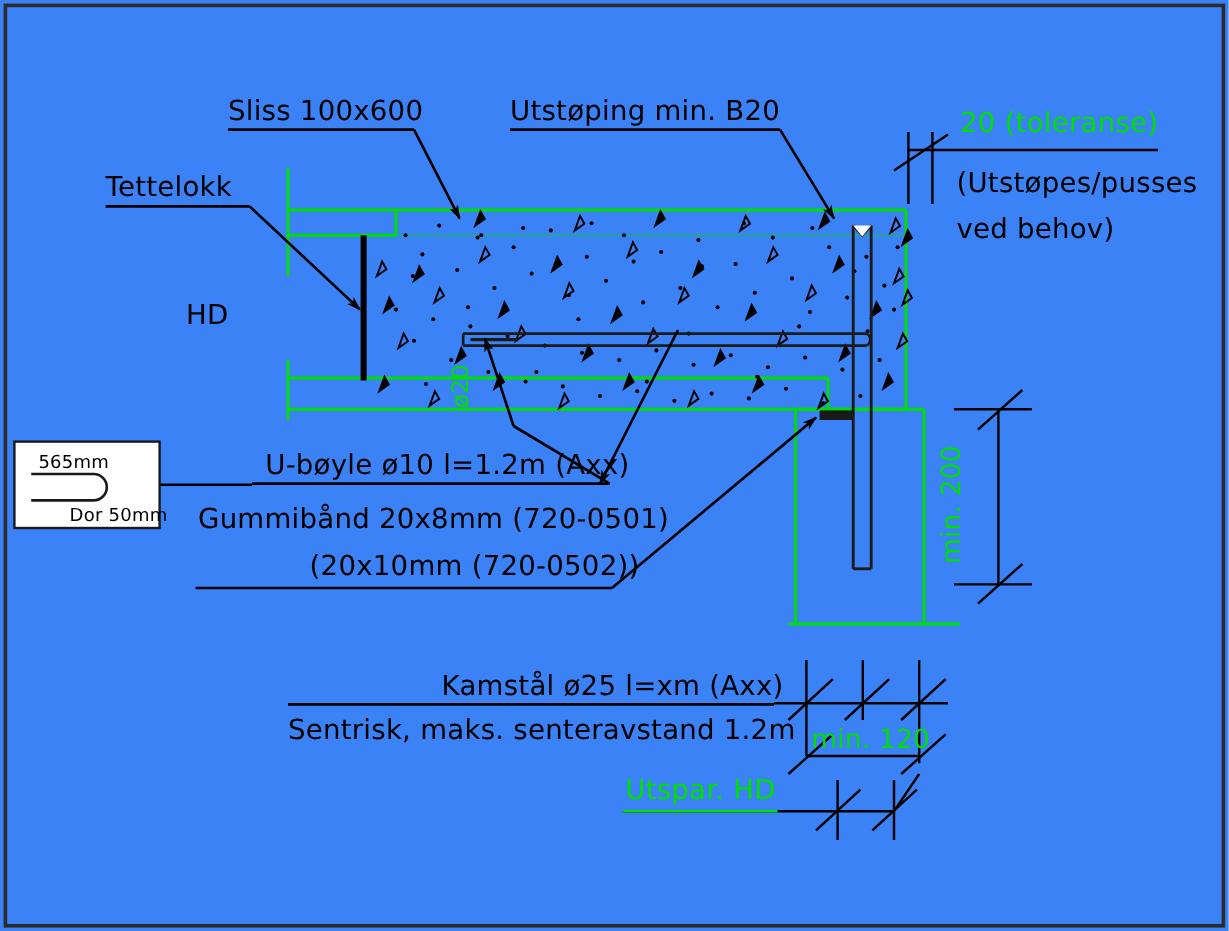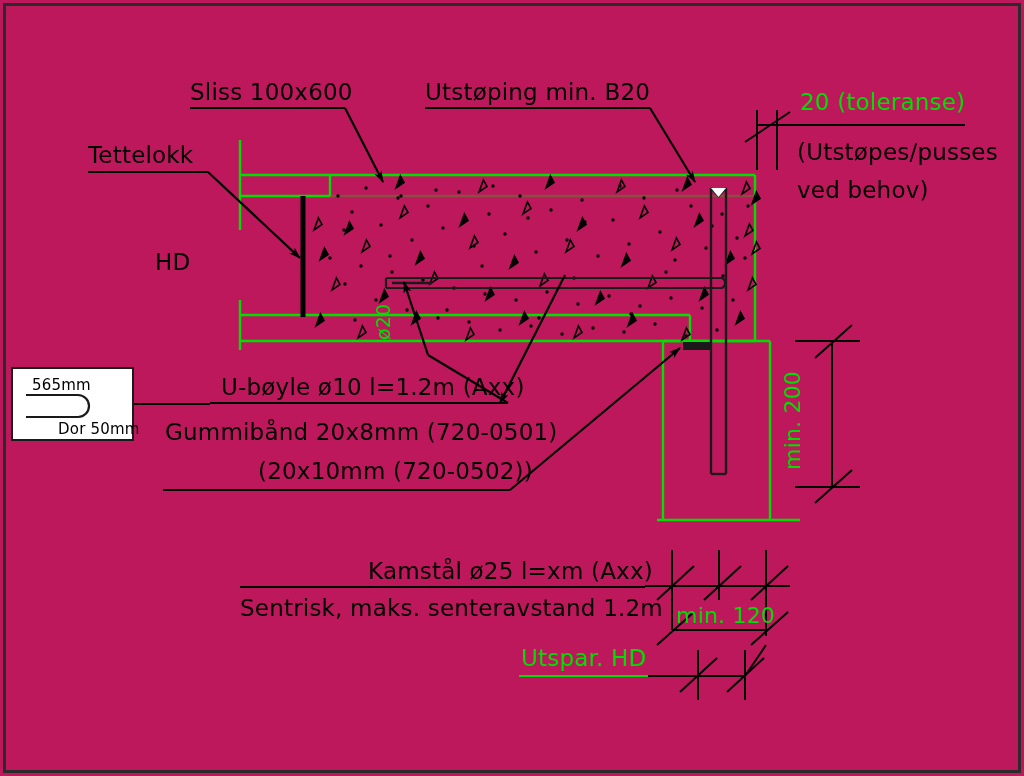--- a/index.html
+++ b/index.html
@@ -4,21 +4,21 @@
 <style>
   html, body {
     margin: 0;
     padding: 0;
     background: #ffffff;
   }
   #sheet {
     position: relative;
     width: 1024px;
     height: 776px;
-    background: #be185d;
+    background: #3b82f6;
     overflow: hidden;
     font-family: "DejaVu Sans", sans-serif;
   }
   #sheet svg {
     position: absolute;
     left: 0;
     top: 0;
   }
   .lbl {
     font-family: "DejaVu Sans", sans-serif;

